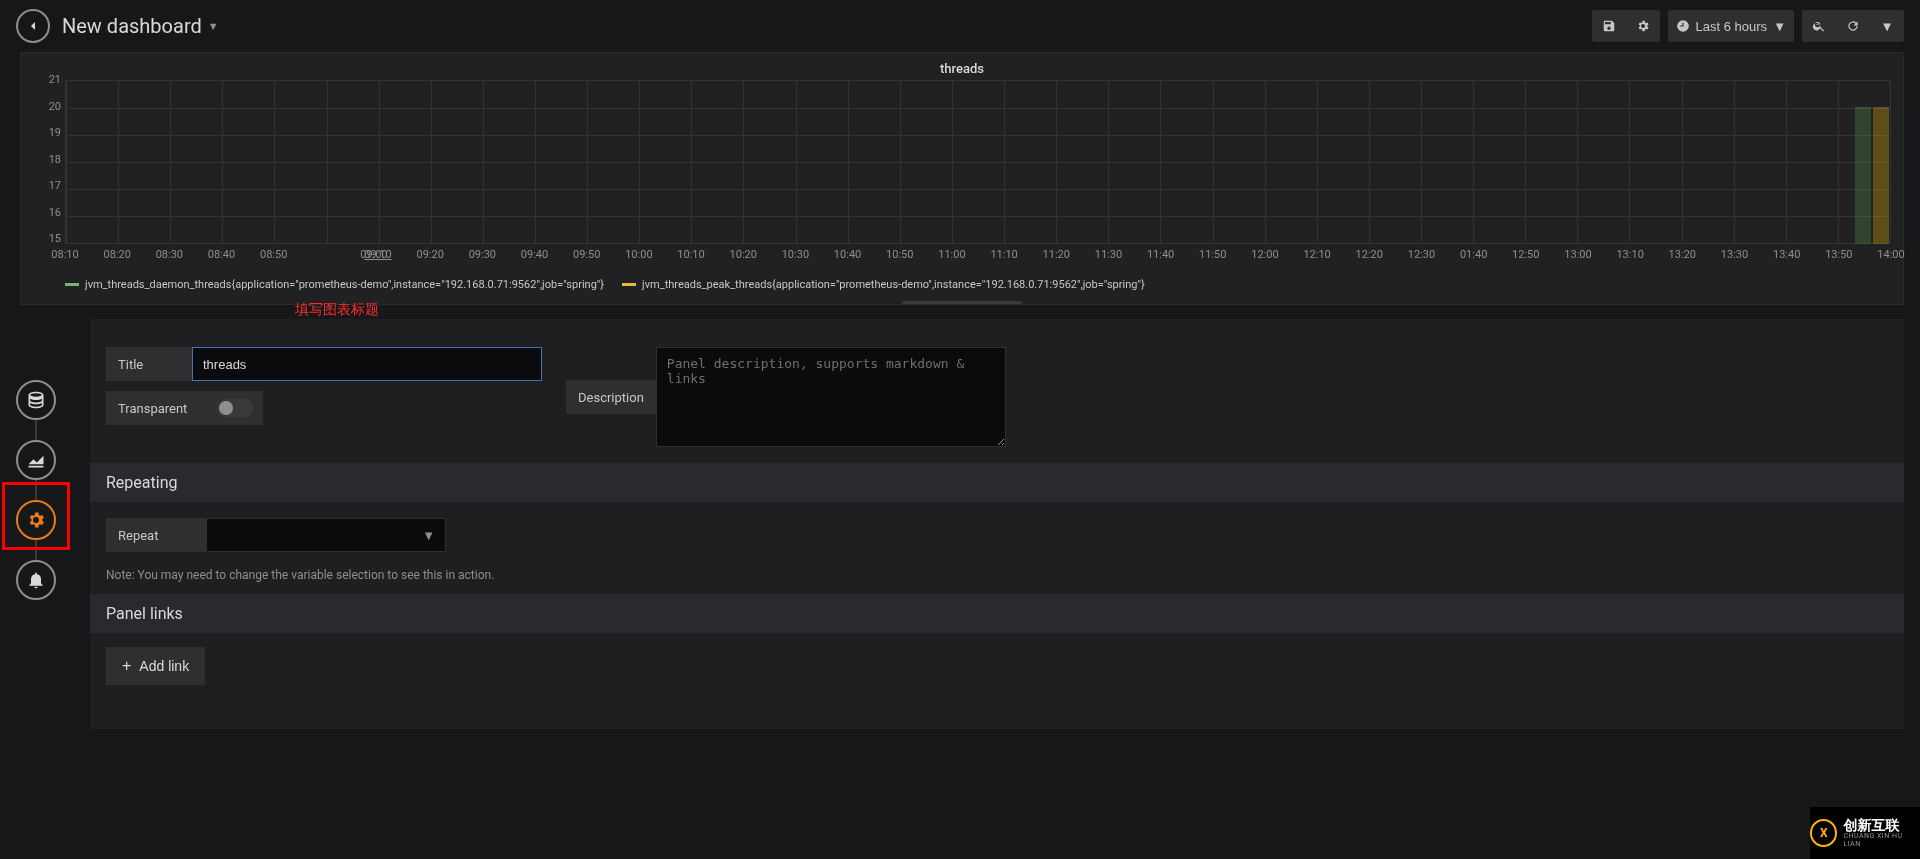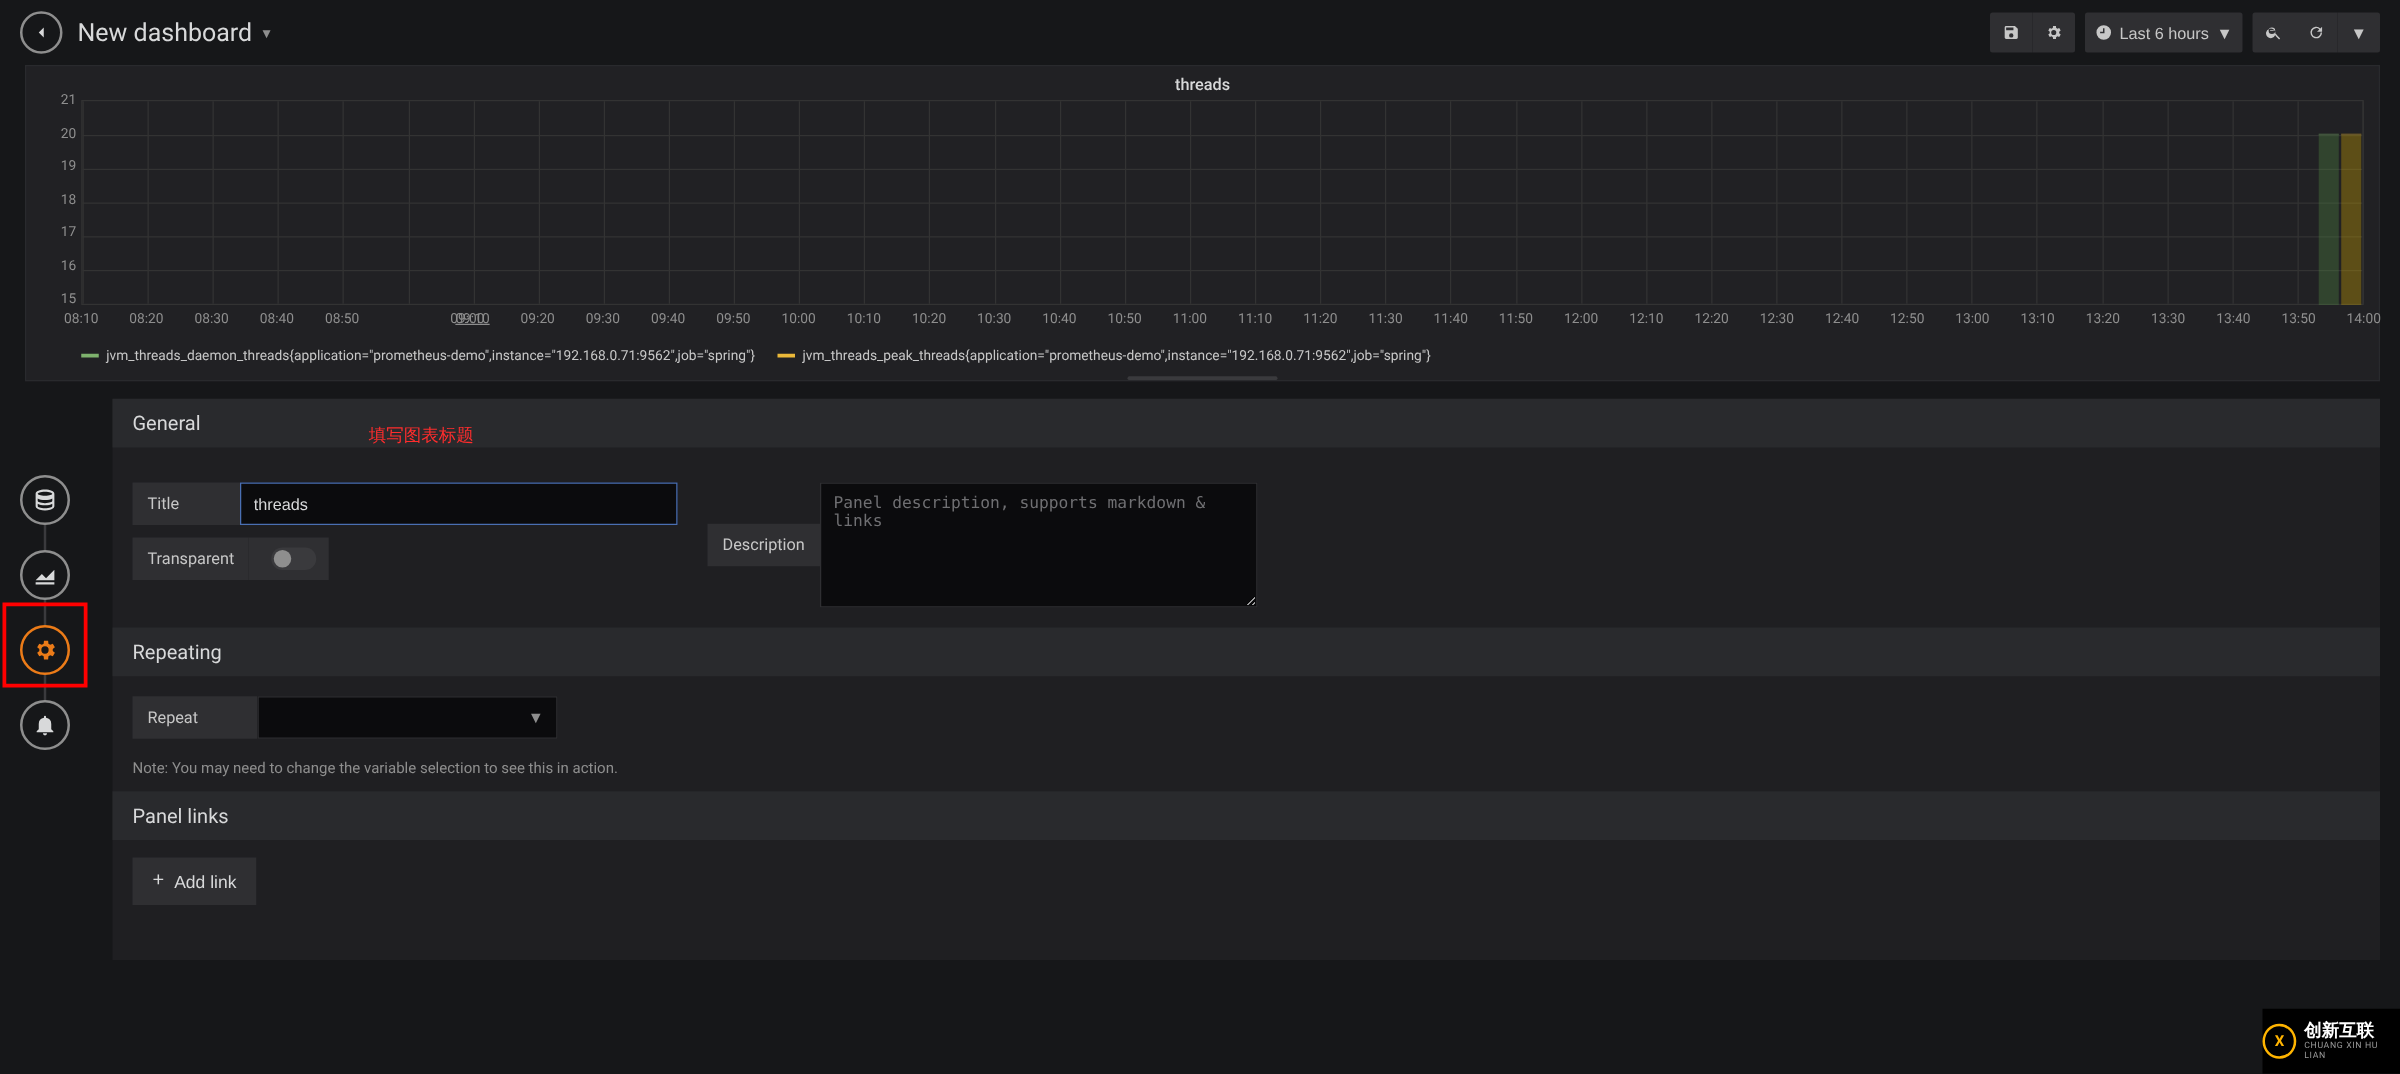--- a/index.html
+++ b/index.html
@@ -296,21 +296,21 @@
           <span style="left: 48.5714%;">11:00</span>
           <span style="left: 51.4286%;">11:10</span>
           <span style="left: 54.2857%;">11:20</span>
           <span style="left: 57.1429%;">11:30</span>
           <span style="left: 60%;">11:40</span>
           <span style="left: 62.8571%;">11:50</span>
           <span style="left: 65.7143%;">12:00</span>
           <span style="left: 68.5714%;">12:10</span>
           <span style="left: 71.4286%;">12:20</span>
           <span style="left: 74.2857%;">12:30</span>
-          <span style="left: 77.1429%;">12:40</span>
+          <span style="left: 77.1429%;">01:40</span>
           <span style="left: 80%;">12:50</span>
           <span style="left: 82.8571%;">13:00</span>
           <span style="left: 85.7143%;">13:10</span>
           <span style="left: 88.5714%;">13:20</span>
           <span style="left: 91.4286%;">13:30</span>
           <span style="left: 94.2857%;">13:40</span>
           <span style="left: 97.1429%;">13:50</span>
           <span style="left: 100%;">14:00</span>
         </div>
     </div>
@@ -346,21 +346,20 @@
       </svg>
   </div>
   <div class="side-item">
     <svg viewBox="0 0 24 24">
         <path d="M12 22a2 2 0 0 0 2-2h-4a2 2 0 0 0 2 2zm6-6V11a6 6 0 0 0-5-5.9V4a1 1 0 0 0-2 0v1.1A6 6 0 0 0 6 11v5l-2 2v1h16v-1z"></path>
       </svg>
   </div>
 </div>
 
 <div class="editor">
-  <div class="section-header">General</div>
   <div class="section-body" style="position:relative; padding-top:28px;">
     <div class="annotation">填写图表标题</div>
     <div class="col">
       <div class="form-row">
         <div class="gf-label">Title</div>
         <input class="gf-input focused" value="threads" style="">
       </div>
       <div class="form-row">
         <div class="gf-label">Transparent</div>
         <div style="background:#2f2f32;height:34px;display:flex;align-items:center;padding:0 10px;">

